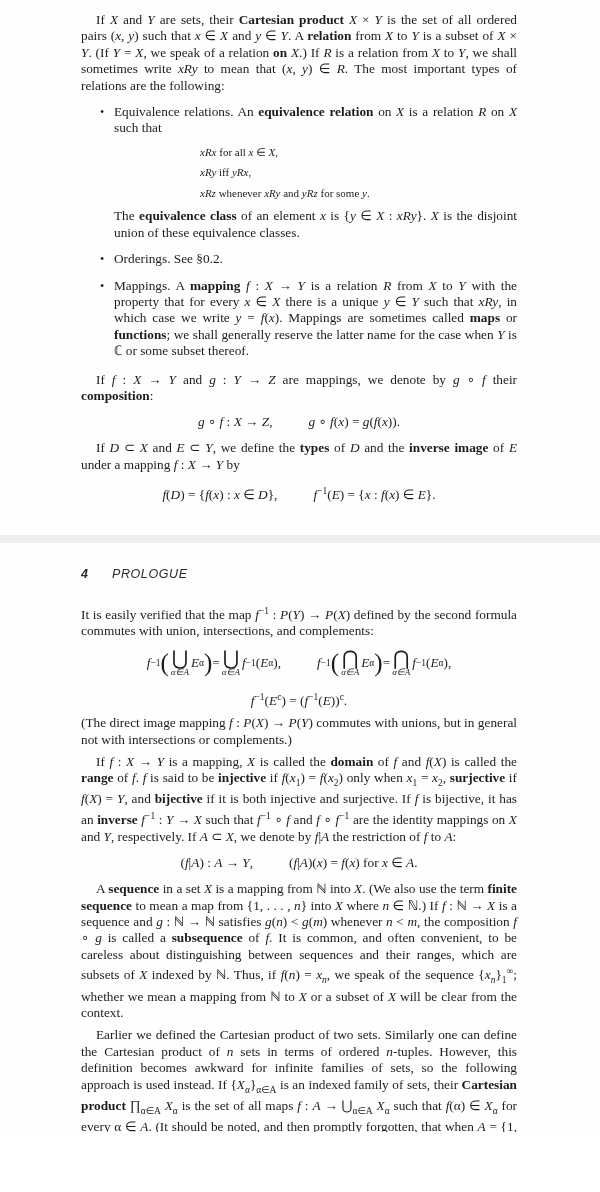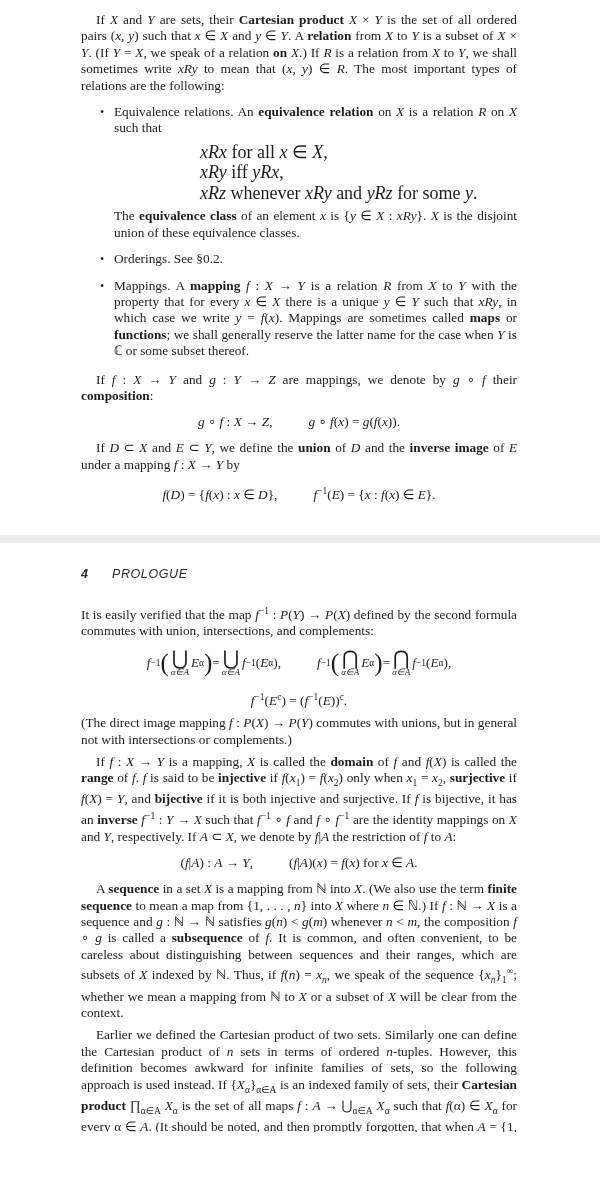--- a/index.html
+++ b/index.html
@@ -31,21 +31,21 @@
   .mt6{ margin-top:6px; } .mt8{ } .mt10{ margin-top:10px; } .mt12{ margin-top:12px; }
 
   
   .bullets{ margin-left:19px; }
   .bullet-item{ display:flex; margin-top:10px; }
   .bullet-marker{ width:14px; flex:0 0 14px; font-size:12px; line-height:16.4px; }
   .bullet-body{ flex:1; min-width:0; }
 
   .display-left{
     margin:5px 0 5px 86px;
-    font-size:18px;
+    font-size:11px;
     line-height:20.5px;
     text-align:left;
   }
   .display-center{
     text-align:center;
     font-size:13.3px;
     line-height:18px;
     margin:9px 0 9px 0;
   }
   .gap{ display:inline-block; width:36px; }
@@ -143,21 +143,21 @@
         <div class="bullet-body">
           <p class="para">Mappings.  A <b>mapping</b> <i>f</i> : <i>X</i> → <i>Y</i> is a relation <i>R</i> from <i>X</i> to <i>Y</i> with the property that for every <i>x</i> ∈ <i>X</i> there is a unique <i>y</i> ∈ <i>Y</i> such that <i>xRy</i>, in which case we write <i>y</i> = <i>f</i>(<i>x</i>). Mappings are sometimes called <b>maps</b> or <b>functions</b>; we shall generally reserve the latter name for the case when <i>Y</i> is ℂ or some subset thereof.</p>
         </div>
       </div>
 
     </div>
 
     <p class="para indent mt12">If <i>f</i> : <i>X</i> → <i>Y</i> and <i>g</i> : <i>Y</i> → <i>Z</i> are mappings, we denote by <i>g</i> ∘ <i>f</i> their <b>composition</b>:</p>
     <div class="display-center"><i>g</i> ∘ <i>f</i> : <i>X</i> → <i>Z</i>,<span class="gap"></span><i>g</i> ∘ <i>f</i>(<i>x</i>) = <i>g</i>(<i>f</i>(<i>x</i>)).</div>
 
-    <p class="para indent">If <i>D</i> ⊂ <i>X</i> and <i>E</i> ⊂ <i>Y</i>, we define the <b>union</b> of <i>D</i> and the <b>inverse image</b> of <i>E</i> under a mapping <i>f</i> : <i>X</i> → <i>Y</i> by</p>
+    <p class="para indent">If <i>D</i> ⊂ <i>X</i> and <i>E</i> ⊂ <i>Y</i>, we define the <b>types</b> of <i>D</i> and the <b>inverse image</b> of <i>E</i> under a mapping <i>f</i> : <i>X</i> → <i>Y</i> by</p>
     <div class="display-center mt10"><i>f</i>(<i>D</i>) = {<i>f</i>(<i>x</i>) : <i>x</i> ∈ <i>D</i>},<span class="gap"></span><i>f</i><sup>−1</sup>(<i>E</i>) = {<i>x</i> : <i>f</i>(<i>x</i>) ∈ <i>E</i>}.</div>
   </div>
 
   <div class="divider"></div>
 
   <div class="frag frag2">
 
     <div class="running-header">
       <span class="pgnum">4</span>
       <span class="pgtitle">PROLOGUE</span>

